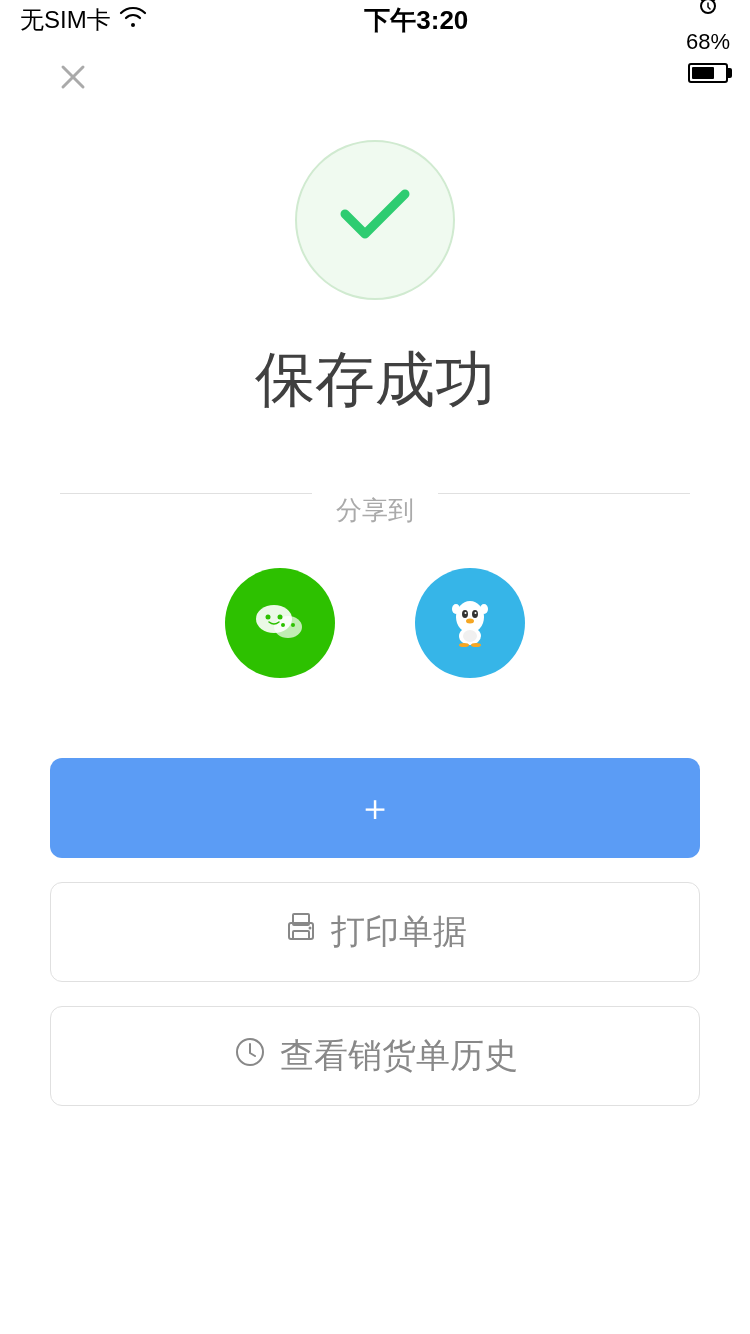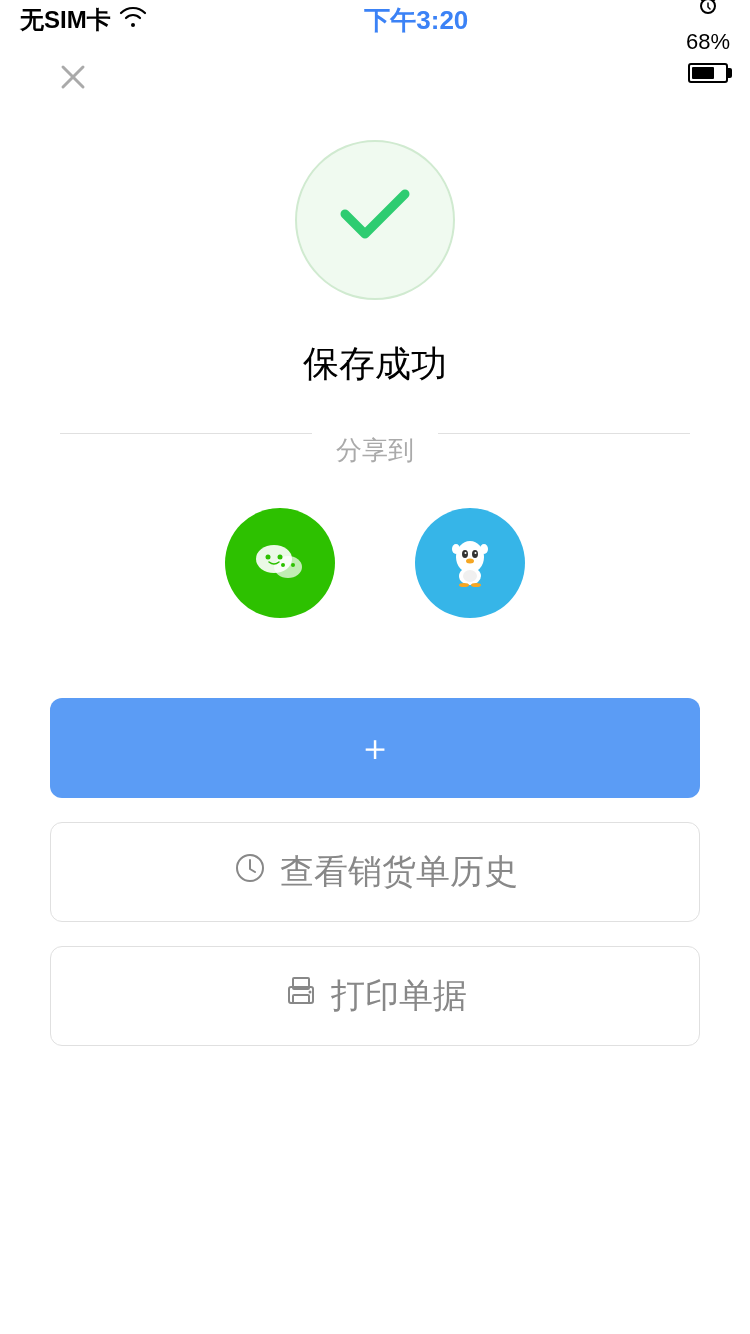--- a/index.html
+++ b/index.html
@@ -28,27 +28,27 @@
       padding: 0 20px;
       background: #ffffff;
     }
 
     .status-left {
       display: flex;
       align-items: center;
       gap: 8px;
       font-size: 24px;
       color: #000;
-      font-weight: 700;
+      font-weight: 400;
     }
 
     .status-center {
       font-size: 26px;
       font-weight: 600;
-      color: #3b82f6;
+      color: #000000;
     }
 
     .status-right {
       display: flex;
       align-items: center;
       gap: 8px;
       font-size: 22px;
       color: #000;
       flex-direction: column;
     }
@@ -129,24 +129,24 @@
     }
 
     .checkmark {
       color: #2ecc71;
       font-size: 80px;
       line-height: 1;
     }
 
     
     .success-title {
-      font-size: 36px;
-      color: #000000;
+      font-size: 60px;
+      color: #404040;
       font-weight: 500;
-      margin-bottom: 44px;
+      margin-bottom: 72px;
     }
 
     
     .share-divider {
       width: 100%;
       display: flex;
       padding: 0 60px;
       margin-bottom: 40px;
     }
 
@@ -355,39 +355,39 @@
         <ellipse cx="18" cy="18" rx="4" ry="5" fill="white"></ellipse>
         <ellipse cx="46" cy="18" rx="4" ry="5" fill="white"></ellipse>
       </svg>
     </button>
   </div>
 
   <div class="action-buttons">
 
     <button class="btn-primary">
       <span class="btn-icon" style="color:#fff; font-size:36px;">＋</span>
-    </button>
-
-    <button class="btn-secondary">
-      <span>
-        <svg width="36" height="36" viewBox="0 0 36 36" fill="none" xmlns="http://www.w3.org/2000/svg">
-          <circle cx="18" cy="18" r="13" stroke="#888" stroke-width="2" fill="none"></circle>
-          <path d="M18 10v9l5 3" stroke="#888" stroke-width="2" stroke-linecap="round" stroke-linejoin="round"></path>
-        </svg>
-      </span>
-      <span style="font-size:34px;color:#888;">查看销货单历史</span>
     </button>
 
     <button class="btn-secondary">
       <span>
         <svg width="36" height="36" viewBox="0 0 36 36" fill="none" xmlns="http://www.w3.org/2000/svg">
           <rect x="6" y="13" width="24" height="16" rx="2" stroke="#888" stroke-width="2" fill="none"></rect>
           <rect x="10" y="4" width="16" height="11" rx="1" stroke="#888" stroke-width="2" fill="none"></rect>
           <rect x="10" y="21" width="16" height="8" rx="1" stroke="#888" stroke-width="2" fill="white"></rect>
           <circle cx="27" cy="18" r="1.5" fill="#888"></circle>
         </svg>
       </span>
       <span style="font-size:34px;color:#888;">打印单据</span>
     </button>
 
+    <button class="btn-secondary">
+      <span>
+        <svg width="36" height="36" viewBox="0 0 36 36" fill="none" xmlns="http://www.w3.org/2000/svg">
+          <circle cx="18" cy="18" r="13" stroke="#888" stroke-width="2" fill="none"></circle>
+          <path d="M18 10v9l5 3" stroke="#888" stroke-width="2" stroke-linecap="round" stroke-linejoin="round"></path>
+        </svg>
+      </span>
+      <span style="font-size:34px;color:#888;">查看销货单历史</span>
+    </button>
+
   </div>
 
 </div>
 
 </body></html>

